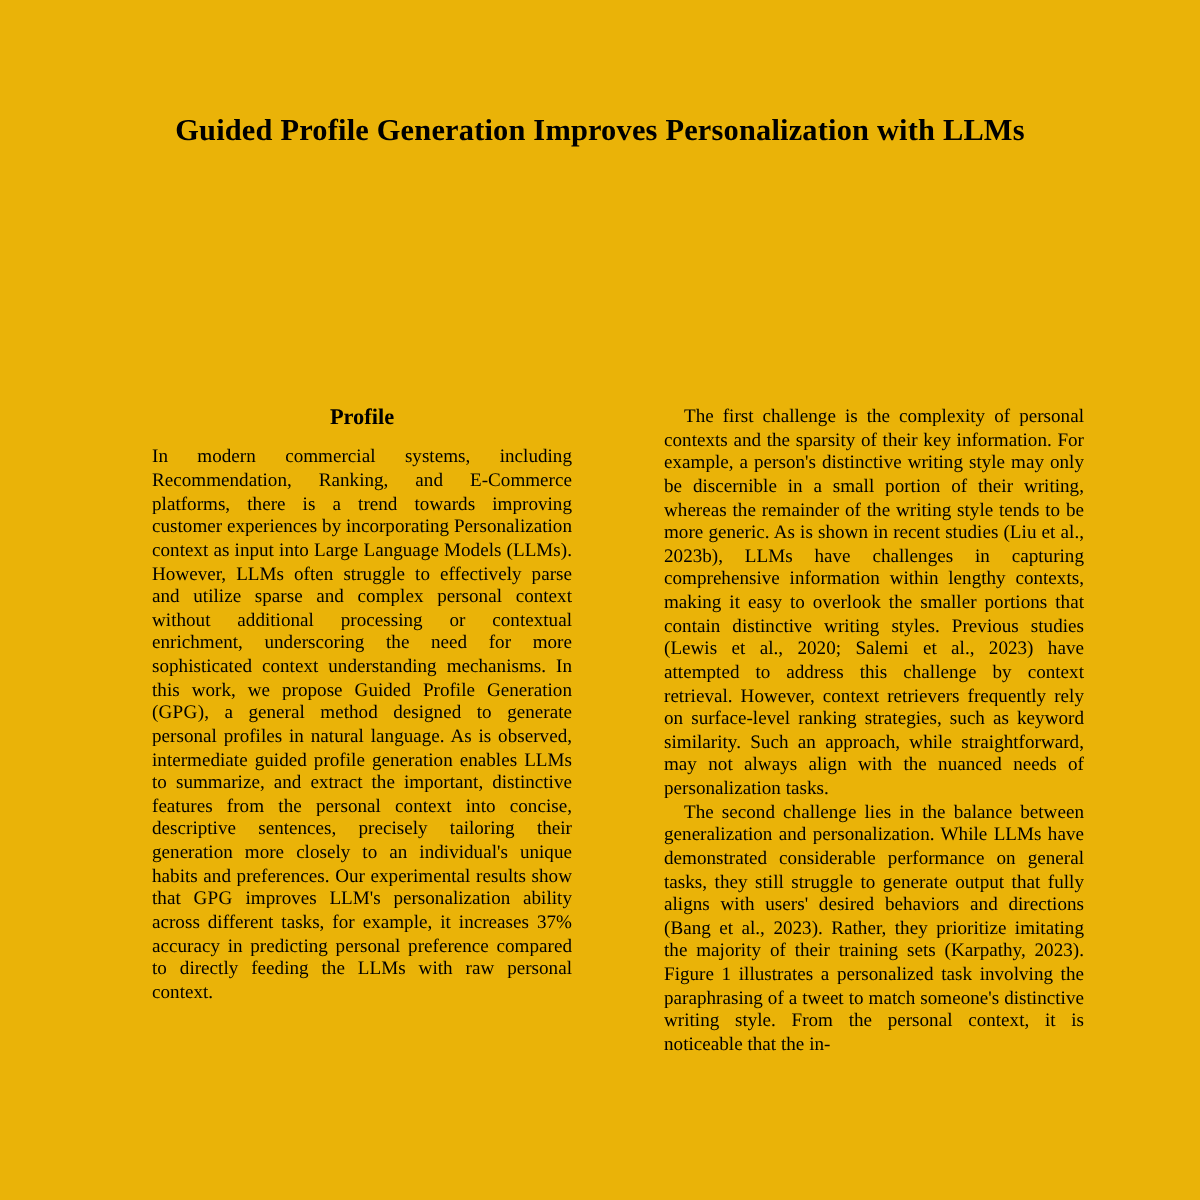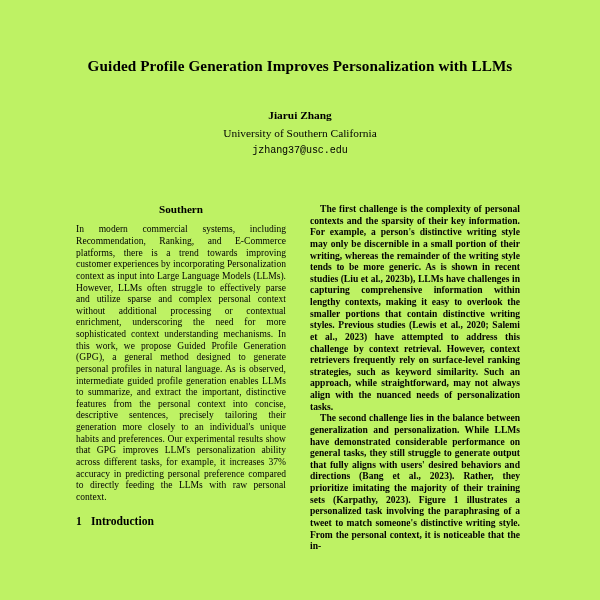--- a/index.html
+++ b/index.html
@@ -13,21 +13,21 @@
     overflow: hidden;
     font-family: "Liberation Serif", "DejaVu Serif", serif;
     color: #000000;
     -webkit-font-smoothing: antialiased;
   }
   .page {
     position: relative;
     width: 600px;
     height: 600px;
     overflow: hidden;
-    background: #bef264;
+    background: #eab308;
   }
 
   
   .title-block {
     padding-top: 56px;
     text-align: center;
   }
   .paper-title {
     font-size: 15.2px;
     font-weight: bold;
@@ -68,21 +68,21 @@
     overflow: hidden;
   }
   .col {
     position: absolute;
     top: 0;
     width: 210px;
     height: 397px;
     overflow: hidden;
   }
   .col-left  { left: 76px; }
-  .col-right { left: 310px; font-weight: bold; }
+  .col-right { left: 332px; }
 
   .section-head-centered {
     text-align: center;
     font-size: 11.2px;
     font-weight: bold;
     margin: 0 0 7px 0;
     line-height: 1.2;
   }
   .section-head {
     font-size: 11.6px;
@@ -117,37 +117,29 @@
   }
 </style>
 </head>
 <body>
 
 <div class="page">
 
   <div class="title-block">
     <div class="paper-title">Guided Profile Generation Improves Personalization with LLMs</div>
 
-    <div class="author-block">
-      <span class="author-name">Jiarui Zhang</span>
-      <span class="author-affil">University of Southern California</span>
-      <span class="author-email">jzhang37@usc.edu</span>
-    </div>
   </div>
 
   <div class="columns">
 
     <div class="col col-left">
-      <div class="section-head-centered">Southern</div>
+      <div class="section-head-centered">Profile</div>
 
       <p class="body-text">In modern commercial systems, including Recommendation, Ranking, and E-Commerce platforms, there is a trend towards improving customer experiences by incorporating Personalization context as input into Large Language Models (LLMs). However, LLMs often struggle to effectively parse and utilize sparse and complex personal context without additional processing or contextual enrichment, underscoring the need for more sophisticated context understanding mechanisms. In this work, we propose Guided Profile Generation (<span class="sc">GPG</span>), a general method designed to generate personal profiles in natural language. As is observed, intermediate guided profile generation enables LLMs to summarize, and extract the important, distinctive features from the personal context into concise, descriptive sentences, precisely tailoring their generation more closely to an individual's unique habits and preferences. Our experimental results show that <span class="sc">GPG</span> improves LLM's personalization ability across different tasks, for example, it increases 37% accuracy in predicting personal preference compared to directly feeding the LLMs with raw personal context.</p>
 
-      <div class="section-head">
-        <span class="secnum">1</span><span>Introduction</span>
-      </div>
 
     </div>
 
     <div class="col col-right">
       <p class="body-text indent-first">The first challenge is the complexity of personal contexts and the sparsity of their key information. For example, a person's distinctive writing style may only be discernible in a small portion of their writing, whereas the remainder of the writing style tends to be more generic. As is shown in recent studies (Liu et al., 2023b), LLMs have challenges in capturing comprehensive information within lengthy contexts, making it easy to overlook the smaller portions that contain distinctive writing styles. Previous studies (Lewis et al., 2020; Salemi et al., 2023) have attempted to address this challenge by context retrieval. However, context retrievers frequently rely on surface-level ranking strategies, such as keyword similarity. Such an approach, while straightforward, may not always align with the nuanced needs of personalization tasks.</p>
 
       <p class="body-text">The second challenge lies in the balance between generalization and personalization. While LLMs have demonstrated considerable performance on general tasks, they still struggle to generate output that fully aligns with users' desired behaviors and directions (Bang et al., 2023). Rather, they prioritize imitating the majority of their training sets (Karpathy, 2023). Figure 1 illustrates a personalized task involving the paraphrasing of a tweet to match someone's distinctive writing style. From the personal context, it is noticeable that the in-</p>
     </div>
 
   </div>

